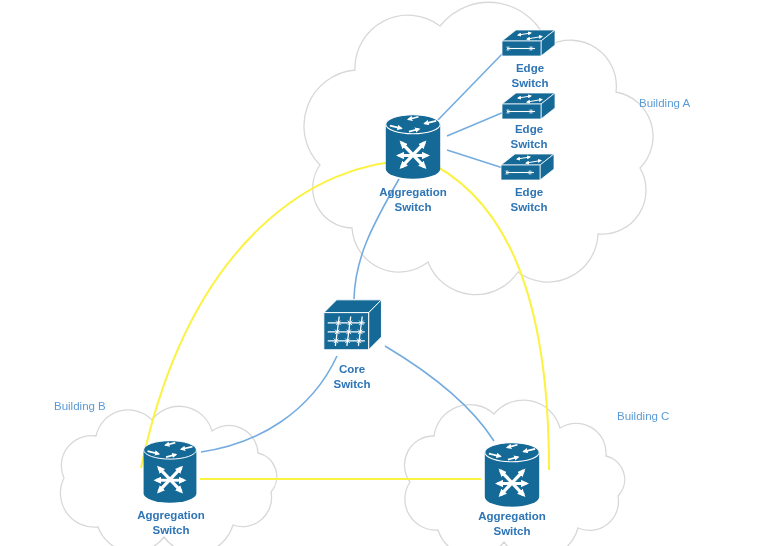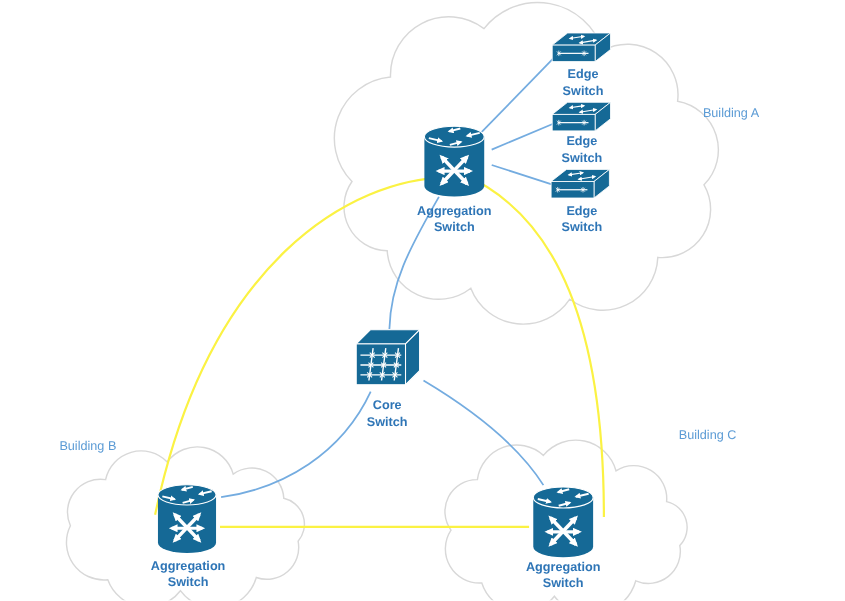--- a/index.html
+++ b/index.html
@@ -111,21 +111,21 @@
     <g transform="translate(137,438) scale(0.66)">
       <use href="#sym-agg"></use>
     </g>
     <g transform="translate(478,440) scale(0.68)">
       <use href="#sym-agg"></use>
     </g>
   </svg>
 
   <div class="building-label" style="left:639px;top:97px">Building A</div>
   <div class="building-label" style="left:54px;top:400px">Building B</div>
-  <div class="building-label" style="left:617px;top:390px">Building C</div>
+  <div class="building-label" style="left:617px;top:410px">Building C</div>
 
   <div class="node-label" style="left:413px;top:185px">
     <div>Aggregation</div>
     <div>Switch</div>
   </div>
   <div class="node-label" style="left:530px;top:61px">
     <div>Edge</div>
     <div>Switch</div>
   </div>
   <div class="node-label" style="left:529px;top:122px">

